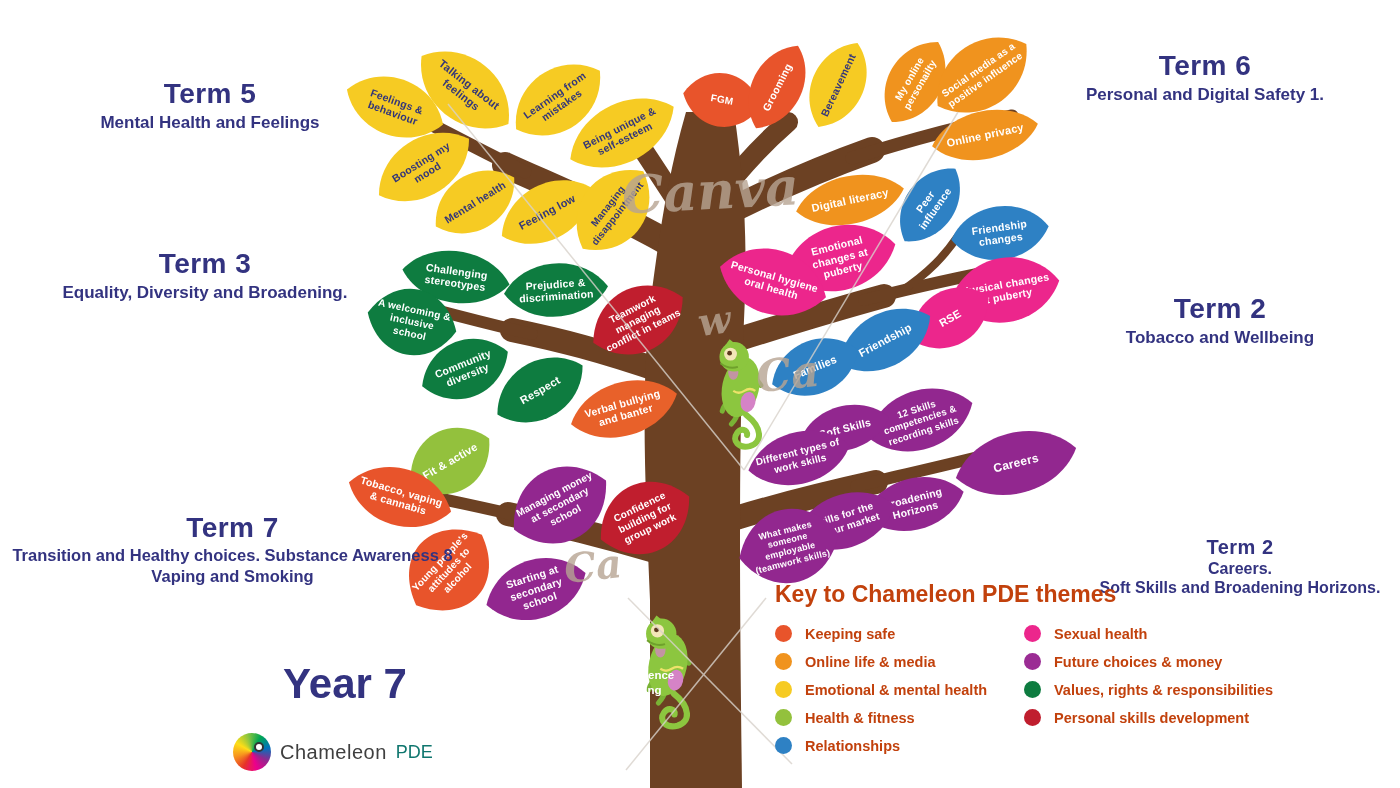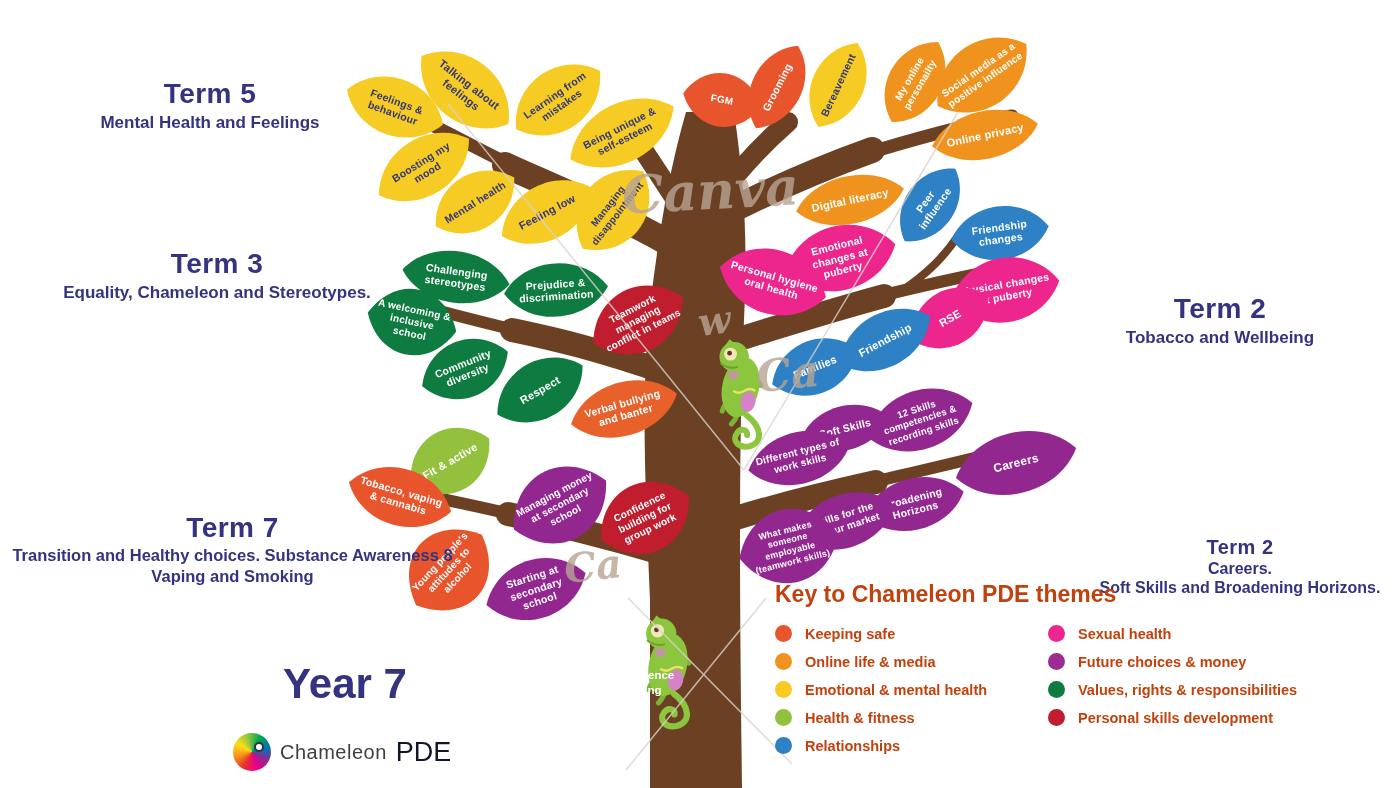--- a/index.html
+++ b/index.html
@@ -16,46 +16,46 @@
   svg.cham-layer{position:absolute;inset:0;z-index:3;pointer-events:none}
   svg.wm-lines{position:absolute;inset:0;z-index:4;pointer-events:none}
   .watermark{position:absolute;inset:0;z-index:4;pointer-events:none}
   .wm{position:absolute;font-family:"DejaVu Serif",serif;font-style:italic;font-weight:700;
       color:#B7A493;opacity:.8;white-space:nowrap}
 
   .term{position:absolute;text-align:center;color:#333380;z-index:5}
   .term-title{font-weight:700;font-size:28px;letter-spacing:.5px}
   .term-sub{font-weight:700;font-size:17px;margin-top:3px}
   .term-5{left:60px;top:78px;width:300px}
-  .term-3{left:47px;top:248px;width:340px}
+  .term-3{left:35px;top:248px;width:340px}
   .term-1{left:0;top:512px;width:465px}
   .term-1 .term-sub{font-size:16.5px;margin-top:2px}
   .term-6{left:1035px;top:50px;width:340px}
   .term-4{left:1085px;top:293px;width:270px}
   .term-2{left:1075px;top:536px;width:330px}
   .term-2 .term-title{font-size:20px}
   .term-2 .term-sub{font-size:16px;margin-top:1px}
 
   .key{position:absolute;left:775px;top:581px;z-index:5;color:#c2410c}
   .key-heading{font-weight:700;font-size:23px;margin-bottom:17px;white-space:nowrap}
-  .key-cols{display:flex;gap:48px}
+  .key-cols{display:flex;gap:24px}
   .key-col{display:flex;flex-direction:column;gap:11px;width:225px}
   .key-item{display:flex;align-items:center;gap:13px}
   .key-dot{width:17px;height:17px;border-radius:50%;flex:none}
   .key-label{font-weight:700;font-size:14.5px;white-space:nowrap}
 
   .year{position:absolute;left:240px;top:660px;width:210px;text-align:center;
         font-weight:700;font-size:42px;color:#333380;z-index:5}
   .logo{position:absolute;left:233px;top:733px;display:flex;align-items:center;gap:9px;z-index:5}
   .logo-icon{width:38px;height:38px;border-radius:50%;position:relative;
     background:conic-gradient(from 210deg,#e63329,#f7941e,#ffde17,#8dc63f,#00a651,#0072bc,#92278f,#ec008c,#e63329)}
   .logo-icon::after{content:"";position:absolute;right:7px;top:9px;width:6px;height:6px;border-radius:50%;
     background:#fff;border:2px solid #333}
   .logo-name{font-size:20px;color:#3f3f3f;letter-spacing:.5px}
-  .logo-suffix{font-size:27px;color:#0f172a}
+  .logo-suffix{font-size:18px;color:#0f766e}
 
   .fragment{position:absolute;left:634px;top:668px;z-index:4;color:#fff;font-weight:700;
     font-size:11.5px;line-height:1.3;white-space:pre-line}
 </style>
 </head>
 <body>
 
 <div class="stage">
 
   <svg class="tree" viewBox="0 0 1400 788">
@@ -378,26 +378,30 @@
 
   <div class="fragment">fidence
 lding</div>
 
   <div class="term term-5">
     <div class="term-title">Term 5</div>
     <div class="term-sub">Mental Health and Feelings</div>
   </div>
   <div class="term term-3">
     <div class="term-title">Term 3</div>
-    <div class="term-sub">Equality, Chameleon and Stereotypes.</div>
+    <div class="term-sub">Equality, Diversity and Broadening.</div>
   </div>
   <div class="term term-1">
     <div class="term-title">Term 7</div>
     <div class="term-sub">Transition and Healthy choices. Substance Awareness 8</div>
     <div class="term-sub">Vaping and Smoking</div>
+  </div>
+  <div class="term term-6">
+    <div class="term-title">Term 6</div>
+    <div class="term-sub">Personal and Digital Safety 1.</div>
   </div>
   <div class="term term-4">
     <div class="term-title">Term 2</div>
     <div class="term-sub">Tobacco and Wellbeing</div>
   </div>
   <div class="term term-2">
     <div class="term-title">Term 2</div>
     <div class="term-sub">Careers.</div>
     <div class="term-sub">Soft Skills and Broadening Horizons.</div>
   </div>

